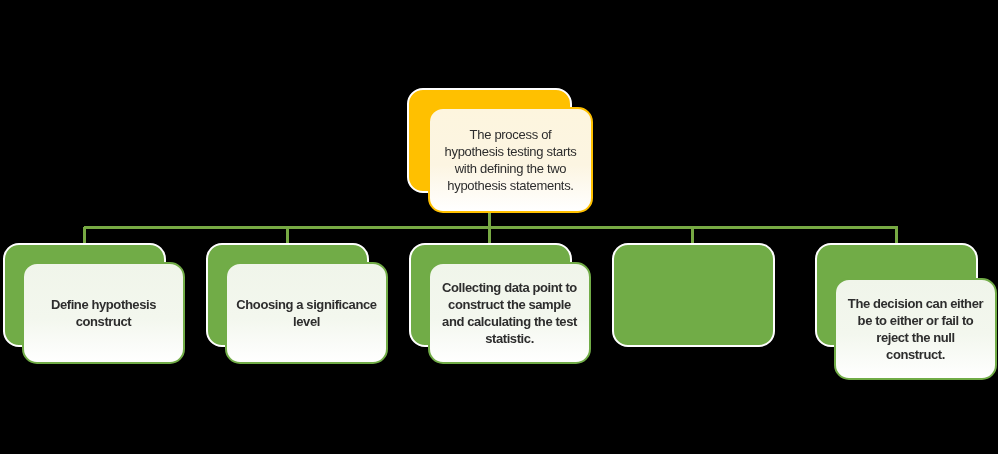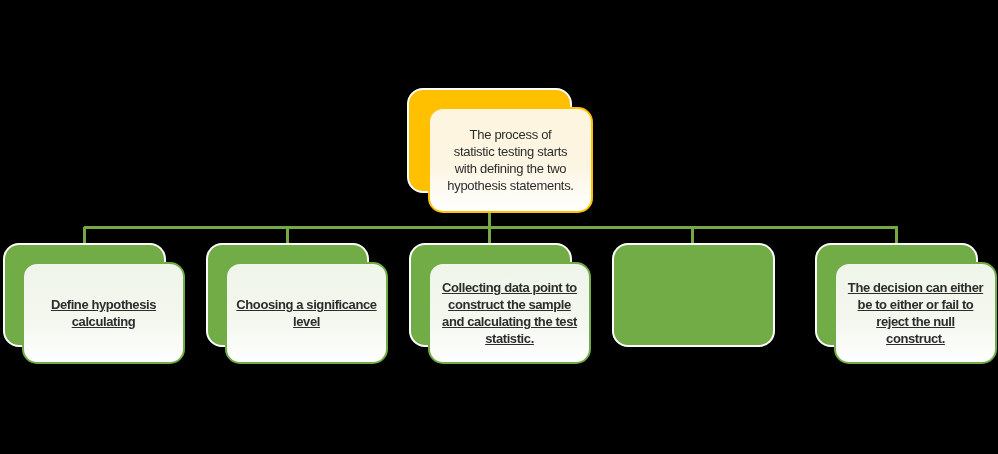--- a/index.html
+++ b/index.html
@@ -49,50 +49,50 @@
     text-align:center;
     color:#2D2D2D;
   }
   .txt .ln{
     white-space:nowrap;
     font-size:13px;
     line-height:17px;
     letter-spacing:-0.3px;
   }
   .txt.regular .ln{font-weight:400;}
-  .txt.bold .ln{font-weight:700;letter-spacing:-0.4px;text-decoration:underline;}
+  .txt.bold .ln{font-weight:700;letter-spacing:-0.4px;}
 </style>
 </head>
 <body>
 
 <div class="canvas">
 
   <div class="cline v" style="left:488px;top:211px;height:16px;"></div>
   <div class="cline h" style="left:84px;top:226px;width:814px;"></div>
   <div class="cline v" style="left:83px;top:227px;height:17px;"></div>
   <div class="cline v" style="left:286px;top:227px;height:17px;"></div>
   <div class="cline v" style="left:488px;top:227px;height:17px;"></div>
   <div class="cline v" style="left:691px;top:227px;height:17px;"></div>
   <div class="cline v" style="left:895px;top:227px;height:17px;"></div>
 
   <div class="back gold" style="left:407px;top:88px;width:165px;height:105px;"></div>
   <div class="front gold" style="left:428px;top:107px;width:165px;height:106px;">
     <div class="txt regular">
       <div class="ln">The process of</div>
-      <div class="ln">statistic testing starts</div>
+      <div class="ln">hypothesis testing starts</div>
       <div class="ln">with defining the two</div>
       <div class="ln">hypothesis statements.</div>
     </div>
   </div>
 
   <div class="back green" style="left:3px;top:243px;width:163px;height:104px;"></div>
   <div class="front green" style="left:22px;top:262px;width:163px;height:102px;">
     <div class="txt bold">
       <div class="ln">Define hypothesis</div>
-      <div class="ln">calculating</div>
+      <div class="ln">construct</div>
     </div>
   </div>
 
   <div class="back green" style="left:206px;top:243px;width:163px;height:104px;"></div>
   <div class="front green" style="left:225px;top:262px;width:163px;height:102px;align-items:center;">
     <div class="txt bold">
       <div class="ln">Choosing a significance</div>
       <div class="ln">level</div>
     </div>
   </div>
@@ -103,21 +103,21 @@
       <div class="ln">Collecting data point to</div>
       <div class="ln">construct the sample</div>
       <div class="ln">and calculating the test</div>
       <div class="ln">statistic.</div>
     </div>
   </div>
 
   <div class="back green" style="left:612px;top:243px;width:163px;height:104px;"></div>
 
   <div class="back green" style="left:815px;top:243px;width:163px;height:104px;"></div>
-  <div class="front green" style="left:834px;top:262px;width:163px;height:102px;">
+  <div class="front green" style="left:834px;top:278px;width:163px;height:102px;">
     <div class="txt bold">
       <div class="ln">The decision can either</div>
       <div class="ln">be to either or fail to</div>
       <div class="ln">reject the null</div>
       <div class="ln">construct.</div>
     </div>
   </div>
 
 </div>
 

